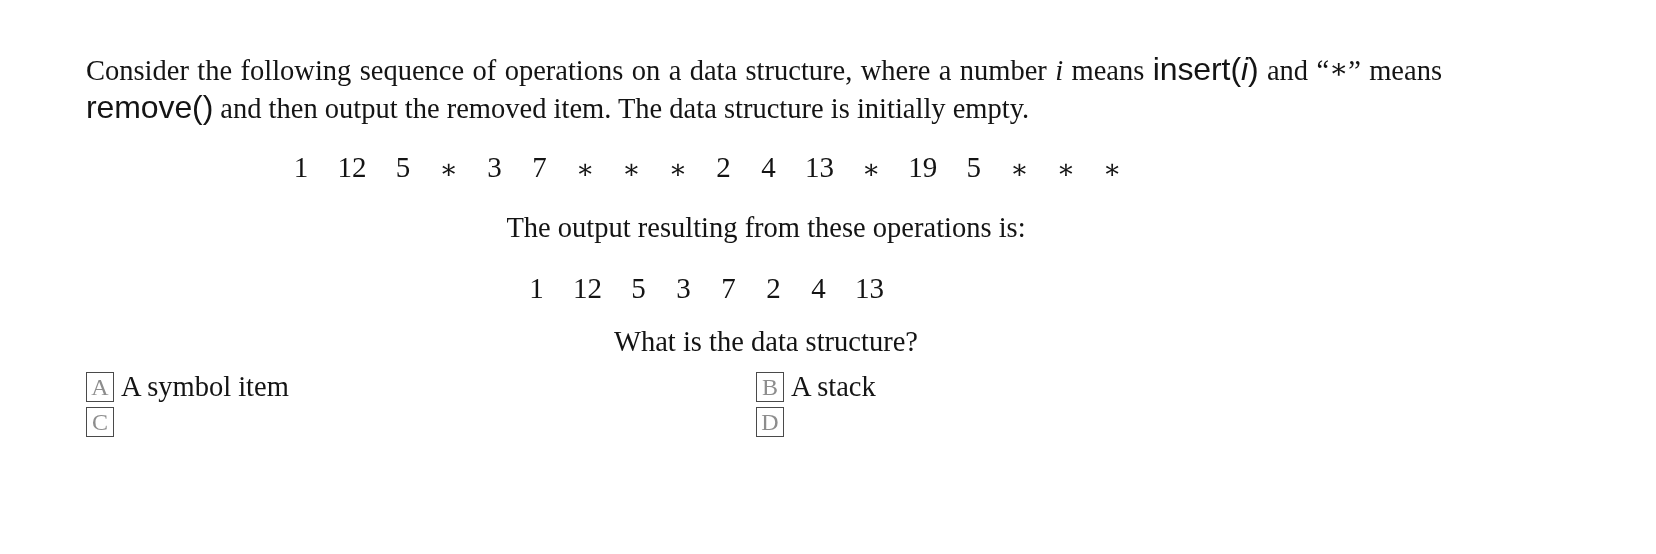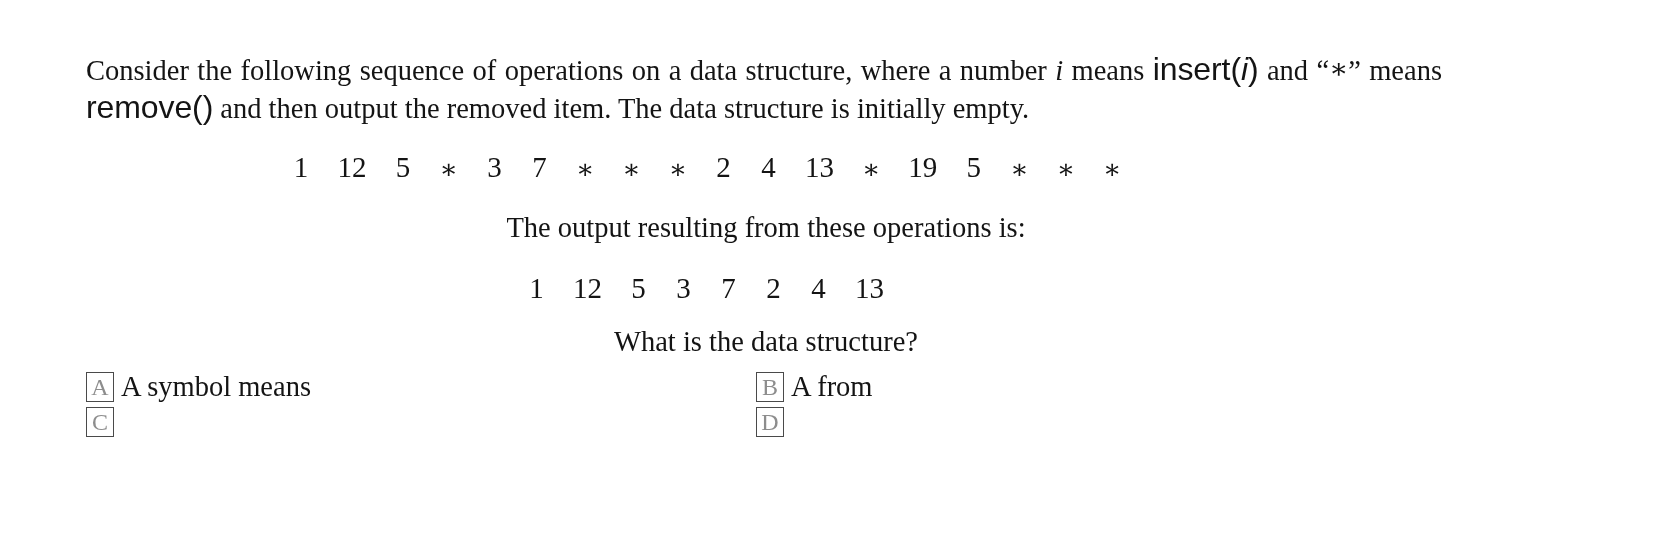--- a/index.html
+++ b/index.html
@@ -169,25 +169,25 @@
       <span class="token">4</span>
       <span class="token">13</span>
     </div>
 
   <p class="lead question">What is the data structure?</p>
 
   <div class="choices">
     <div class="choice-row">
       <div class="choice col-left">
         <span class="choice-box">A</span>
-        <span class="choice-text">A symbol means</span>
+        <span class="choice-text">A symbol item</span>
       </div>
       <div class="choice col-right">
         <span class="choice-box">B</span>
-        <span class="choice-text">A from</span>
+        <span class="choice-text">A stack</span>
       </div>
     </div>
     <div class="choice-row">
       <div class="choice col-left">
         <span class="choice-box">C</span>
       </div>
       <div class="choice col-right">
         <span class="choice-box">D</span>
       </div>
     </div>

